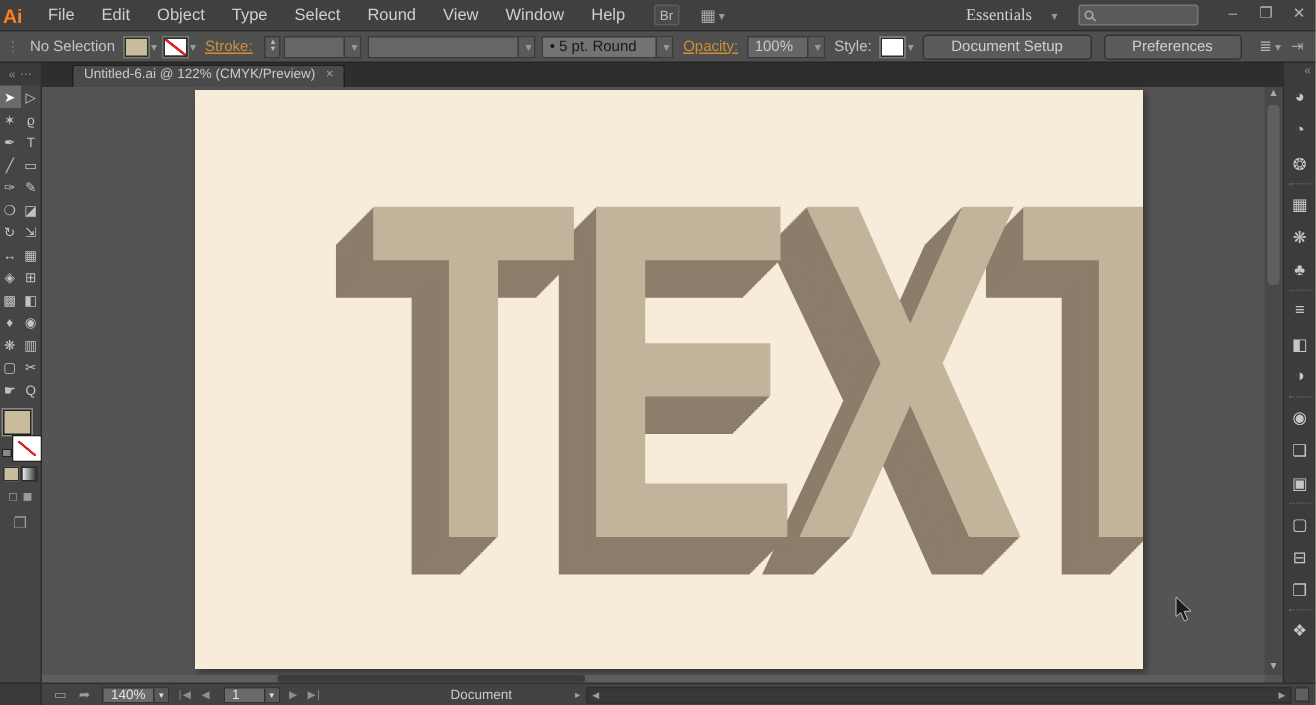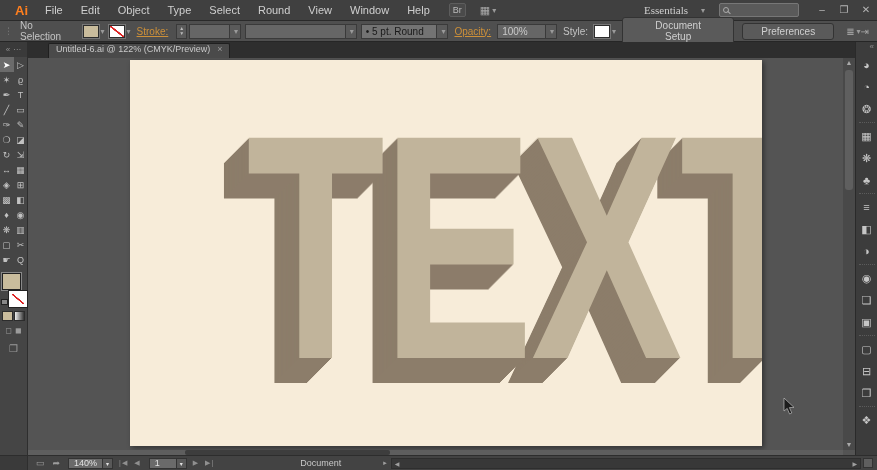--- a/index.html
+++ b/index.html
@@ -2,21 +2,21 @@
 <html style="--logo-orange: #ff7f1e; --accent-link: #cd9039; --fill-swatch: #c9bc9c; --artboard-bg: #f7ecd9; --letter-face: #c1b49b; --letter-extrude: #8c7d6a;"><head>
 <meta charset="utf-8">
 <style>
   * { margin:0; padding:0; box-sizing:border-box; }
   html,body { width:877px; height:470px; overflow:hidden; }
   body { font-family:"Liberation Sans", sans-serif; background:#3c3c3c; color:#c8c8c8; font-size:11px; -webkit-font-smoothing:antialiased; }
   .app { width:877px; height:470px; display:flex; flex-direction:column; }
 
   
   .menubar { height:21px; background:#404040; display:flex; align-items:center; border-bottom:1px solid #2a2a2a; flex:0 0 21px; }
-  .logo { color:var(--logo-orange,#ff7f1e); font-weight:bold; font-size:13px; padding:0 8px 0 15px; }
+  .logo { color:var(--logo-orange,#ff7f1e); font-weight:bold; font-size:13px; padding:0 8px 0 2px; }
   .menu-item { padding:0 9px; color:#cfcfcf; font-size:11px; cursor:default; }
   .mini-btn { border:1px solid #5d5d5d; background:#4a4a4a; color:#bbb; font-size:9px; padding:1px 3px; border-radius:2px; margin-left:10px; }
   .ws-grid { margin-left:14px; color:#a8a8a8; font-size:11px; }
   .caret { font-size:8px; color:#9a9a9a; margin-left:2px; }
   .mb-right { margin-left:auto; display:flex; align-items:center; }
   .ws-label { color:#cfcfcf; margin-right:11px;font-family:Liberation Serif, serif; }
   .searchbox { width:80px; height:14px; background:#5a5a5a; border:1px solid #777; border-radius:2px; margin:0 12px 0 14px; display:flex; align-items:center; padding:0 3px; }
   .mag { width:6px; height:6px; border:1px solid #aaa; border-radius:50%; position:relative; flex:0 0 auto; }
   .mag::after { content:""; position:absolute; width:4px; height:1px; background:#aaa; right:-3px; bottom:-1px; transform:rotate(45deg); }
   .searchbox input { background:transparent; border:none; outline:none; color:#ddd; font-size:9px; width:60px; margin-left:3px; }
@@ -175,21 +175,21 @@
           <span class="caret">▾</span>
         </span>
     </div>
     <div class="combo light" style="width:88px">
       <span class="val"><span>•</span> <span>5 pt. Round</span></span>
       <span class="dd">
           <span class="caret">▾</span>
         </span>
     </div>
     <span class="cb-link">Opacity:</span>
-    <div class="combo" style="width:60px">
+    <div class="combo" style="width:52px">
       <span class="val">100%</span>
       <span class="dd">
           <span class="caret">▾</span>
         </span>
     </div>
     <span class="cb-label">Style:</span>
     <div class="swatch-wrap">
       <span class="swatch white-swatch"></span>
       <span class="caret">▾</span>
     </div>

